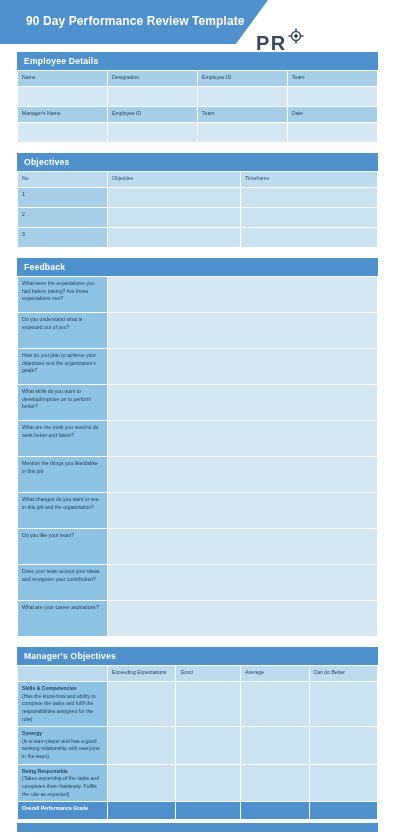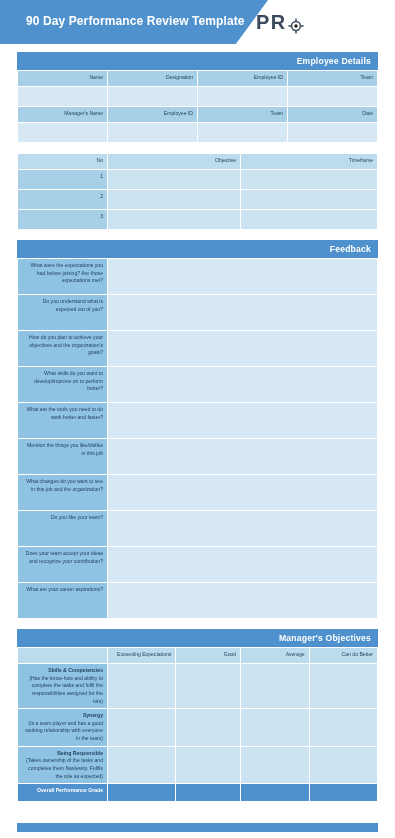--- a/index.html
+++ b/index.html
@@ -45,35 +45,34 @@
     position: absolute;
     left: 256px;
     top: 11px;
     display: flex;
     align-items: center;
     font-size: 20px;
     font-weight: bold;
     letter-spacing: 1.4px;
     color: #3a4a5c;
   }
-  .logo .seg { display: inline-block; }
+  .logo .seg { display: inline-block; margin-top: 21px; }
   .logo .target {
     display: inline-block;
     width: 16px;
     height: 16px;
     margin: 0 1px;
     position: relative;
     top: 1px;
   }
 
   
   .sheet {
     padding: 8px 17px 0 17px;
     box-sizing: border-box;
-    text-align: right;
   }
 
   .section { margin-bottom: 10px; }
 
   .section-title {
     background: #4e91cd;
     color: #ffffff;
     font-size: 8.6px;
     font-weight: bold;
     padding: 4px 7px;
@@ -171,20 +170,21 @@
         <td class="tone-input"></td>
         <td class="tone-input"></td>
         <td class="tone-input"></td>
         <td class="tone-input"></td>
       </tr>
     </tbody>
       </table>
   </div>
 
   <div class="section">
+    <div class="section-title">Objectives</div>
     <table class="grid">
       <colgroup>
         <col style="width:25%">
           <col style="width:37%">
           <col style="width:38%">
       </colgroup>
       <tbody>
           <tr class="row-label">
         <td class="tone-head">No</td>
         <td class="tone-head">Objective</td>

